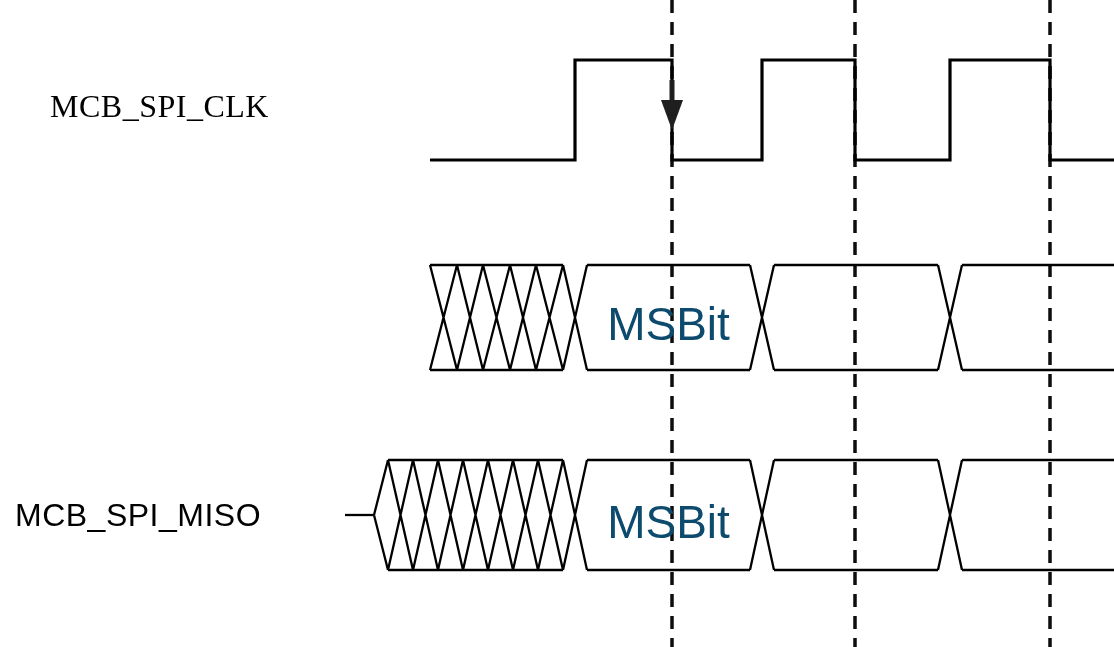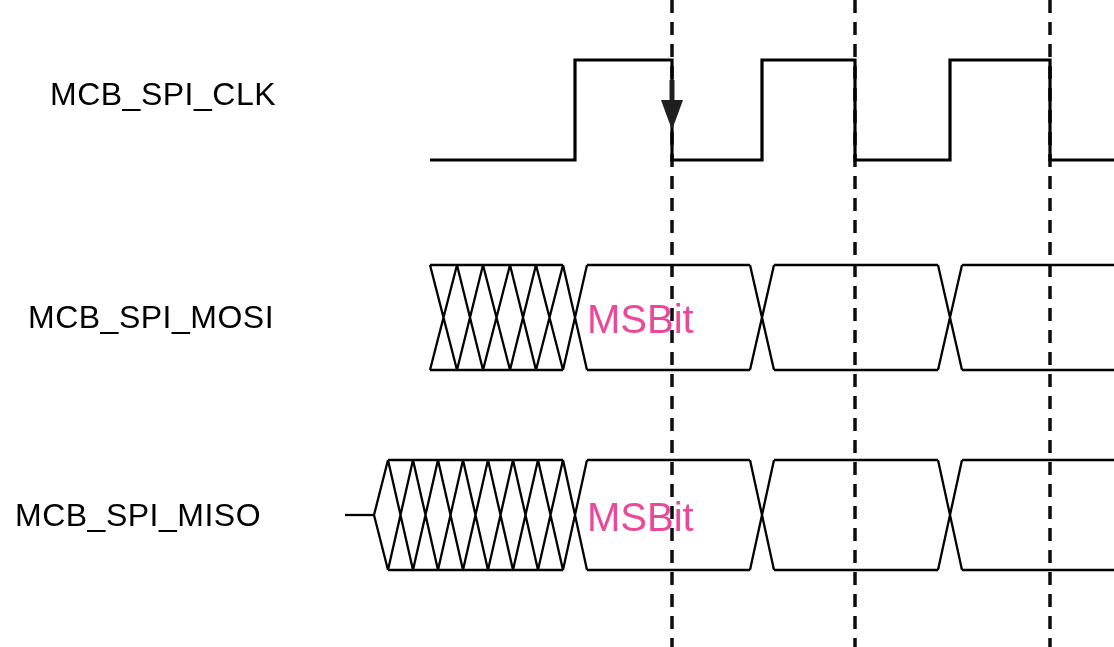--- a/index.html
+++ b/index.html
@@ -15,46 +15,46 @@
     background: #ffffff;
     overflow: hidden;
   }
   .sig-label {
     position: absolute;
     color: #000000;
     font-size: 32px;
     letter-spacing: 0.5px;
     white-space: nowrap;
   }
-  #lbl-clk  { left: 50px;  top: 76px;  }
+  #lbl-clk  { left: 50px;  top: 88px; font-family: Liberation Serif, serif;  }
   #lbl-mosi { left: 28px;  top: 299px; }
   #lbl-miso { left: 15px;  top: 497px; }
   .bus-data-label {
     position: absolute;
     width: 163px;
     left: 587px;
-    color: #ec4899;
-    font-size: 40px;
+    text-align: center;
+    color: #0c4a6e;
+    font-size: 46px;
     white-space: nowrap;
   }
   #data-mosi { top: 297px; }
   #data-miso { top: 495px; }
   svg.wave {
     position: absolute;
     left: 0;
     top: 0;
   }
 </style>
 </head>
 <body>
 
 <div class="canvas">
 
   <div class="sig-label" id="lbl-clk">MCB_SPI_CLK</div>
-  <div class="sig-label" id="lbl-mosi">MCB_SPI_MOSI</div>
   <div class="sig-label" id="lbl-miso">MCB_SPI_MISO</div>
 
   <svg class="wave" width="1114" height="647" viewBox="0 0 1114 647">
 
     <g stroke="#0d0d0d" stroke-width="3.5" stroke-dasharray="13 9">
       <line x1="672" y1="0" x2="672" y2="647"></line>
       <line x1="855" y1="0" x2="855" y2="647"></line>
       <line x1="1050" y1="0" x2="1050" y2="647"></line>
     </g>
 

